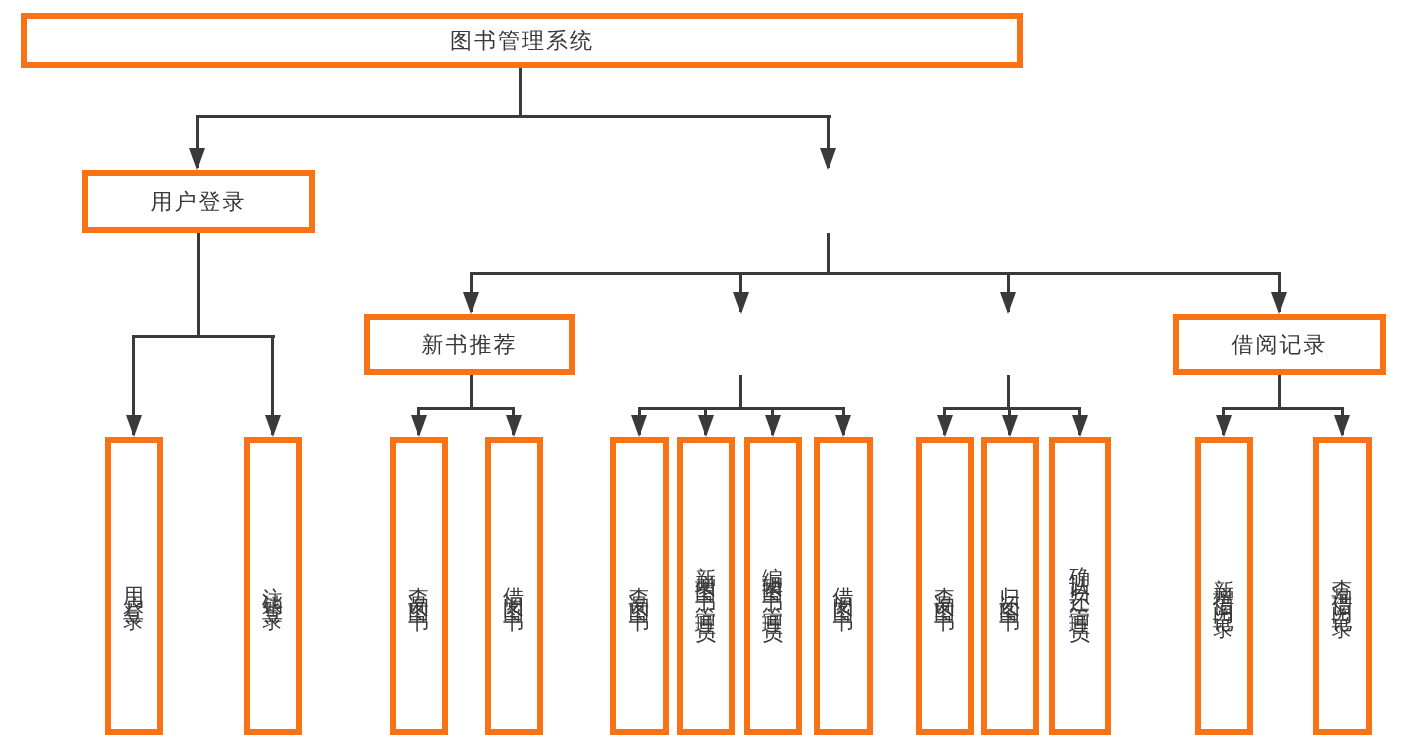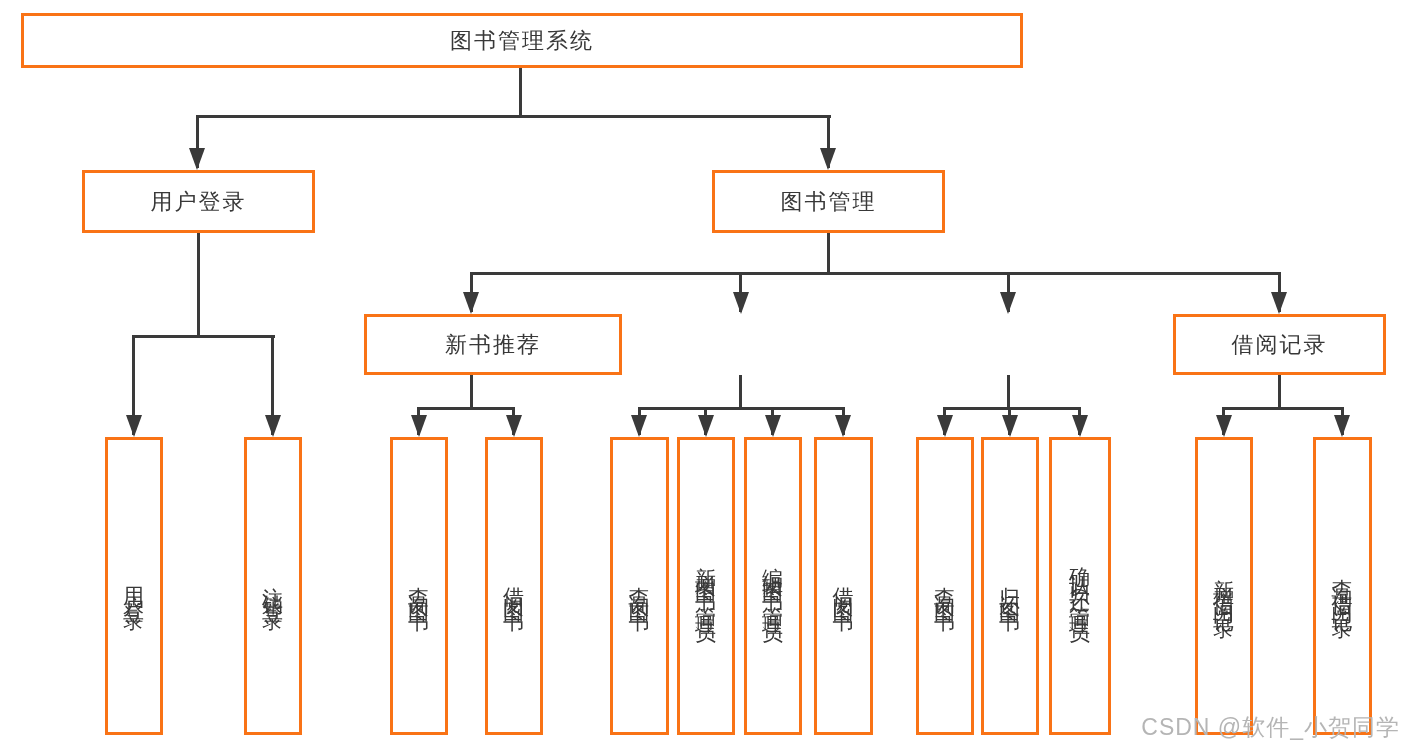--- a/index.html
+++ b/index.html
@@ -7,21 +7,21 @@
   .canvas {
     position: relative;
     width: 1405px;
     height: 747px;
     background: #ffffff;
     overflow: hidden;
   }
   .box {
     position: absolute;
     background: #ffffff;
-    border: 3px solid #f97316;
+    border: 6px solid #f97316;
     box-sizing: border-box;
     display: flex;
     align-items: center;
     justify-content: center;
     color: #383838;
   }
   .h { font-size: 22px; letter-spacing: 2px; white-space: nowrap; }
   .v {
     writing-mode: vertical-rl;
     text-orientation: mixed;
@@ -54,41 +54,40 @@
   <div class="box h" style="left:21px; top:13px; width:1002px; height:55px;">图书管理系统</div>
 
   <div class="ln" style="left:519px; top:68px; width:3px; height:50px;"></div>
   <div class="ln" style="left:197px; top:115px; width:634px; height:3px;"></div>
   <div class="ln" style="left:196px; top:115px; width:3px; height:53px;"></div>
   <div class="ar" style="left:189px; top:148px;"></div>
   <div class="ln" style="left:827px; top:115px; width:3px; height:53px;"></div>
   <div class="ar" style="left:820px; top:148px;"></div>
 
   <div class="box h" style="left:82px; top:170px; width:233px; height:63px;">用户登录</div>
-  <div class="box h" style="left:712px; top:170px; width:233px; height:63px;">图书管理</div>
 
   <div class="ln" style="left:197px; top:233px; width:3px; height:102px;"></div>
   <div class="ln" style="left:132px; top:335px; width:143px; height:3px;"></div>
   <div class="ln" style="left:132px; top:335px; width:3px; height:100px;"></div>
   <div class="ar" style="left:126px; top:415px;"></div>
   <div class="ln" style="left:271px; top:335px; width:3px; height:100px;"></div>
   <div class="ar" style="left:265px; top:415px;"></div>
 
   <div class="ln" style="left:827px; top:233px; width:3px; height:39px;"></div>
   <div class="ln" style="left:471px; top:272px; width:809px; height:3px;"></div>
   <div class="ln" style="left:470px; top:272px; width:3px; height:40px;"></div>
   <div class="ar" style="left:463px; top:292px;"></div>
   <div class="ln" style="left:739px; top:272px; width:3px; height:40px;"></div>
   <div class="ar" style="left:733px; top:292px;"></div>
   <div class="ln" style="left:1007px; top:272px; width:3px; height:40px;"></div>
   <div class="ar" style="left:1000px; top:292px;"></div>
   <div class="ln" style="left:1278px; top:272px; width:3px; height:40px;"></div>
   <div class="ar" style="left:1271px; top:292px;"></div>
 
-  <div class="box h" style="left:364px; top:314px; width:258px; height:61px;">新书推荐</div>
+  <div class="box h" style="left:364px; top:314px; width:211px; height:61px;">新书推荐</div>
   <div class="box h" style="left:1173px; top:314px; width:213px; height:61px;">借阅记录</div>
 
   <div class="ln" style="left:470px; top:375px; width:3px; height:32px;"></div>
   <div class="ln" style="left:417px; top:407px; width:98px; height:3px;"></div>
   <div class="ln" style="left:417px; top:407px; width:3px; height:28px;"></div>
   <div class="ar" style="left:411px; top:415px;"></div>
   <div class="ln" style="left:512px; top:407px; width:3px; height:28px;"></div>
   <div class="ar" style="left:506px; top:415px;"></div>
 
   <div class="ln" style="left:739px; top:375px; width:3px; height:32px;"></div>
@@ -129,15 +128,14 @@
   <div class="box v" style="left:744px; top:437px; width:58px; height:298px;">编辑图书（管理员）</div>
   <div class="box v" style="left:814px; top:437px; width:59px; height:298px;">借阅图书</div>
 
   <div class="box v" style="left:916px; top:437px; width:58px; height:298px;">查询图书</div>
   <div class="box v" style="left:981px; top:437px; width:58px; height:298px;">归还图书</div>
   <div class="box v" style="left:1049px; top:437px; width:62px; height:298px;">确认归还（管理员）</div>
 
   <div class="box v" style="left:1195px; top:437px; width:58px; height:298px;">新增借阅记录</div>
   <div class="box v" style="left:1313px; top:437px; width:59px; height:298px;">查询借阅记录</div>
 
-  <div class="watermark" style="right:5px; top:712px;">CSDN @软件_小贺同学</div>
 
 </div>
 
 </body></html>

